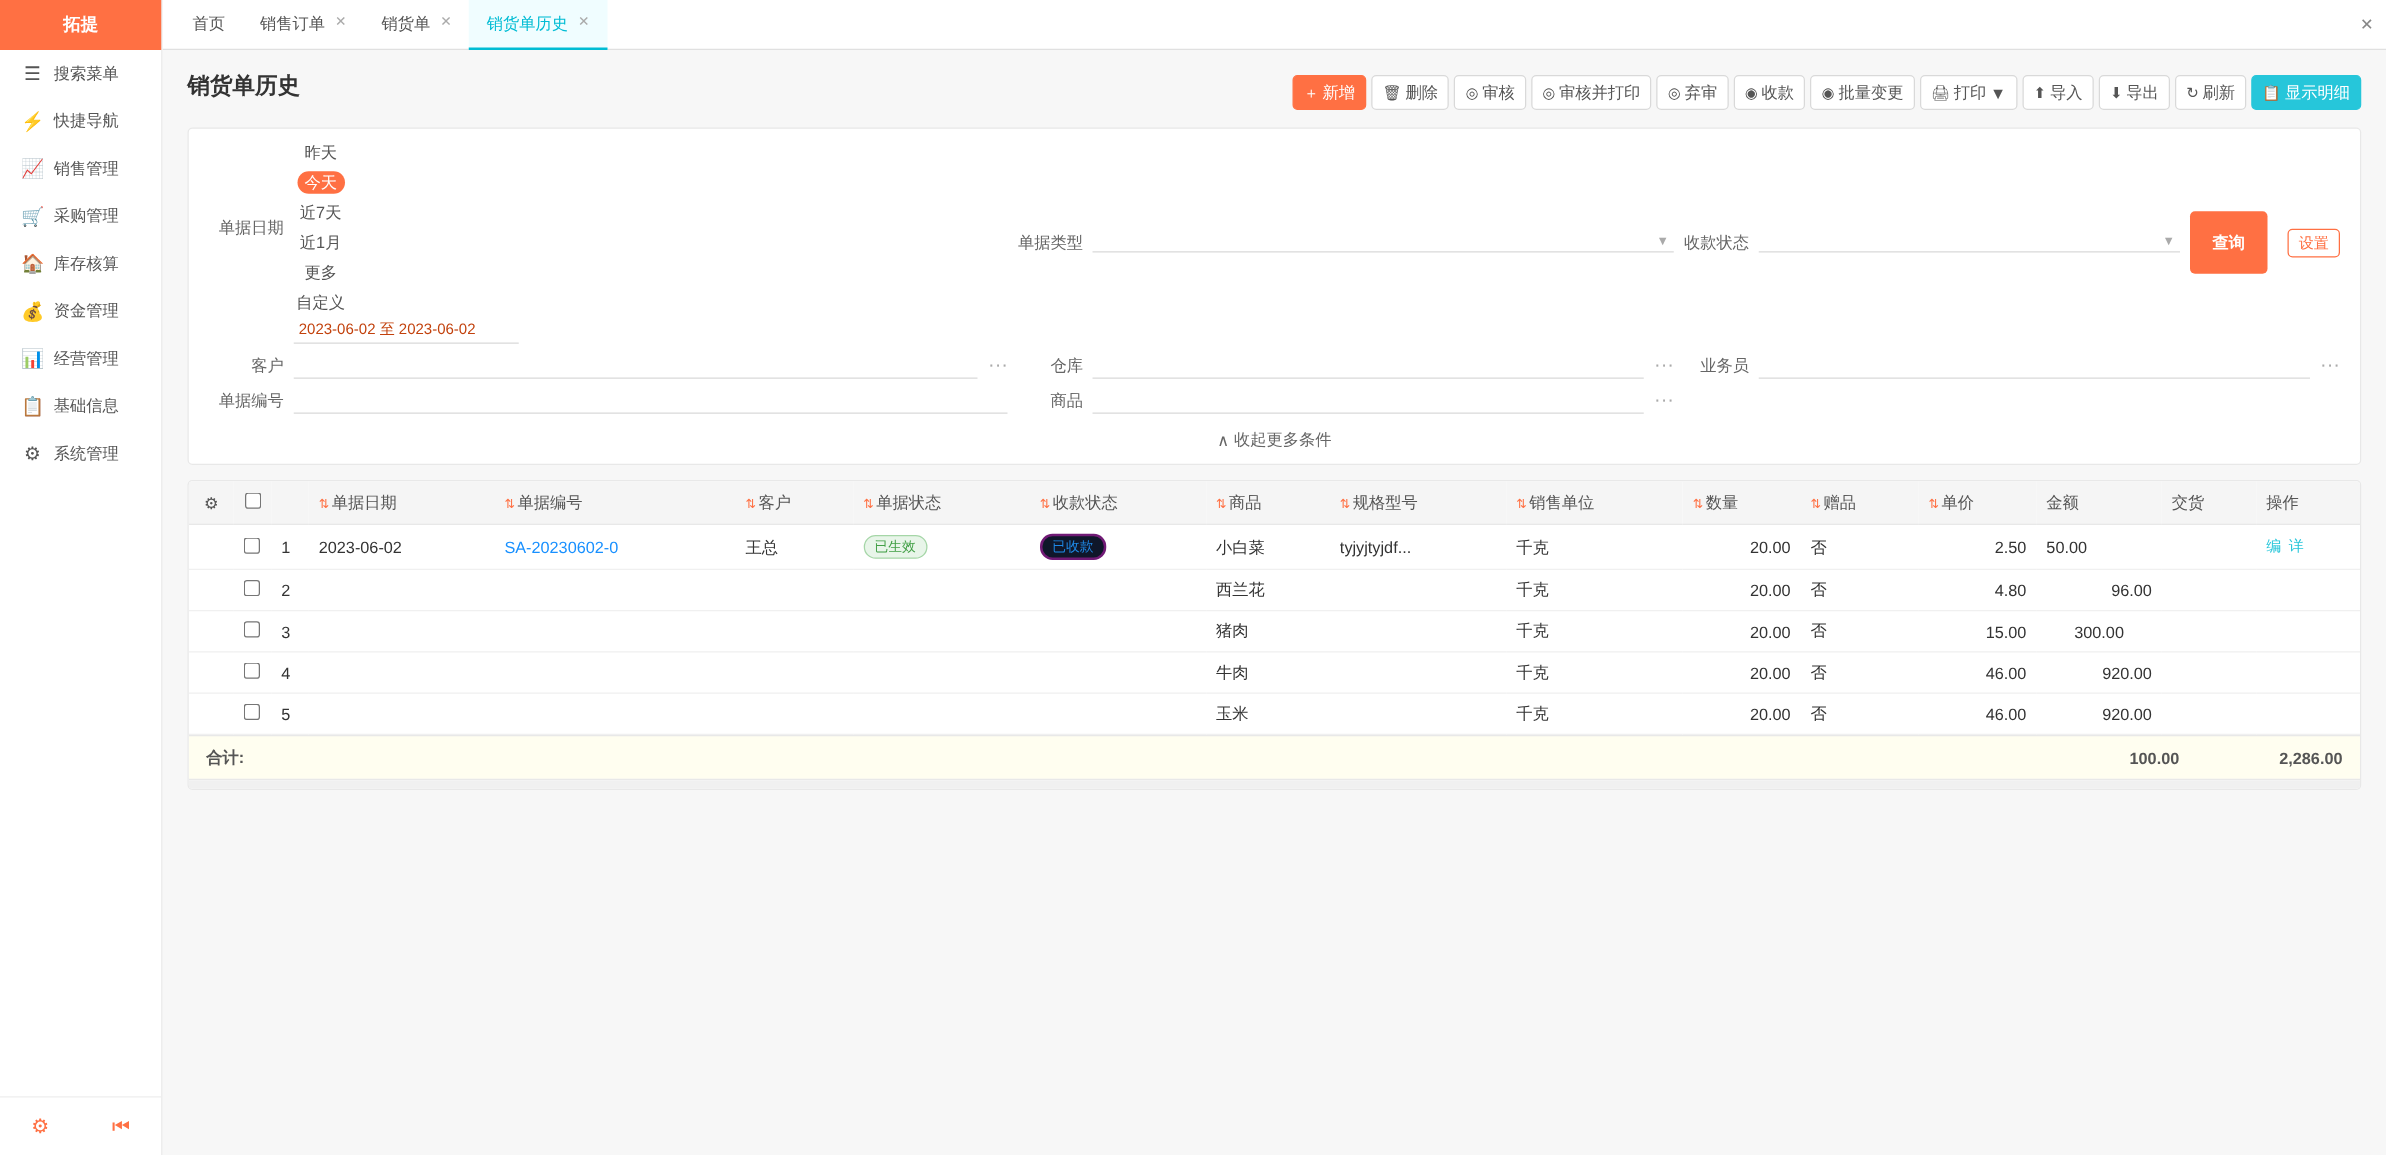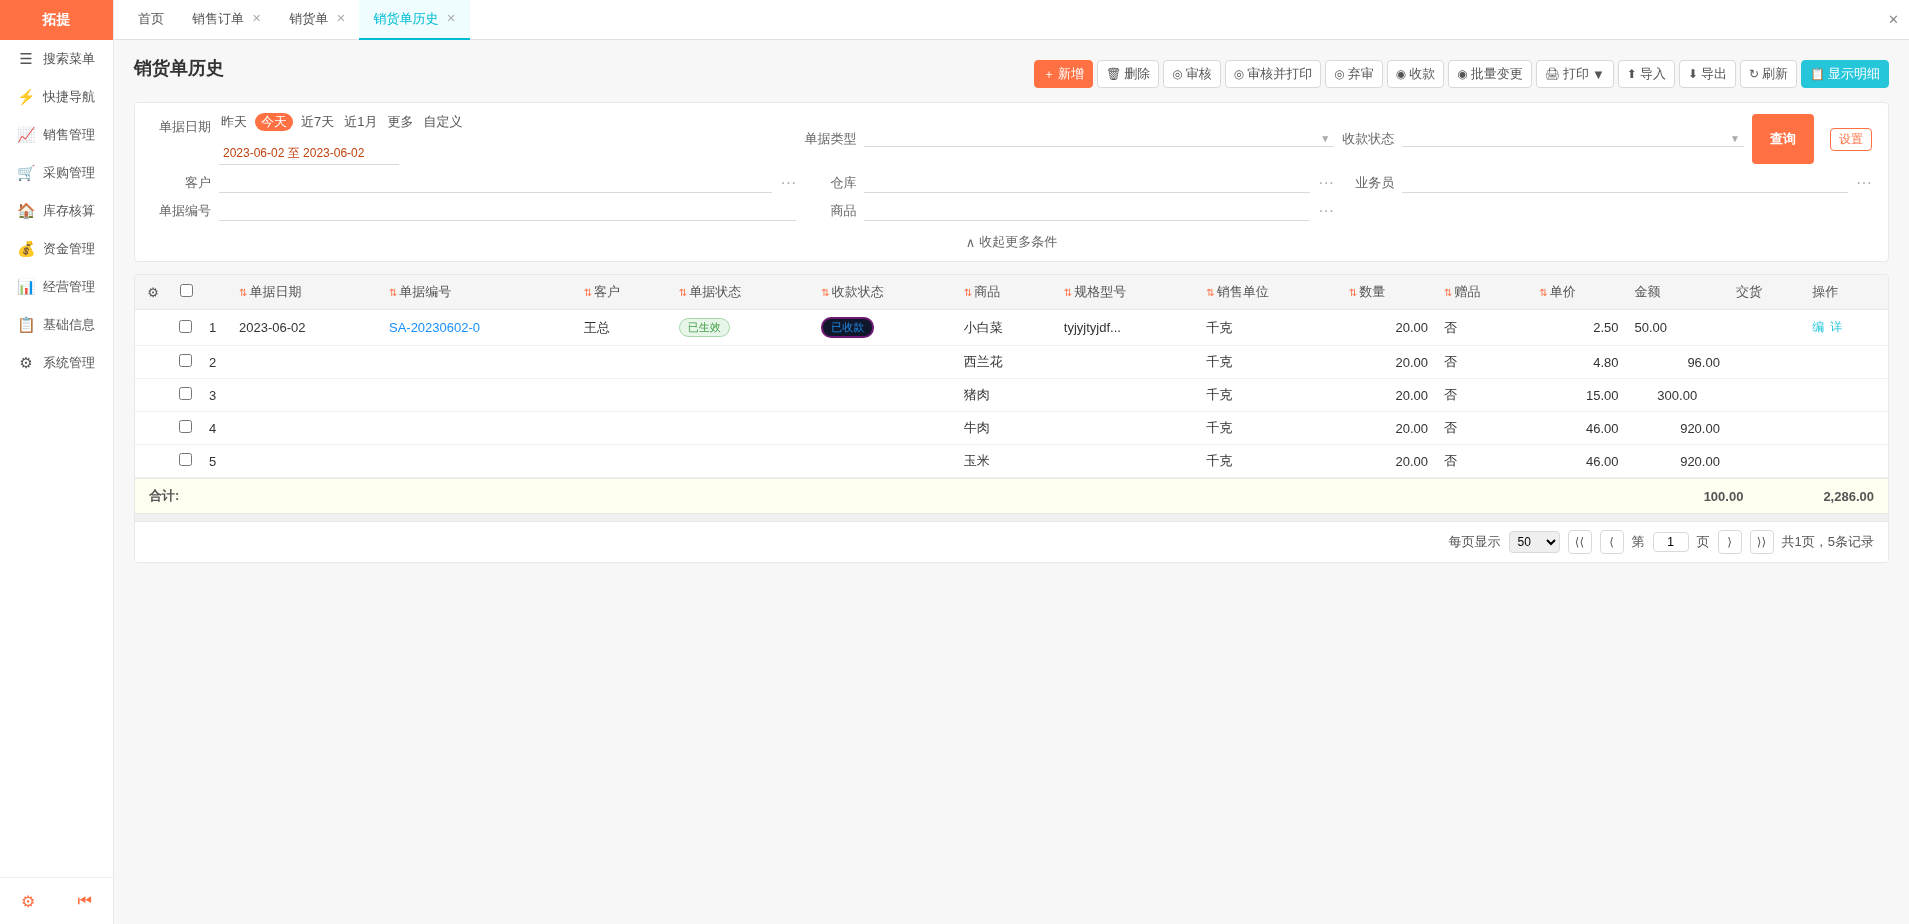--- a/index.html
+++ b/index.html
@@ -1,20 +1,20 @@
 <!DOCTYPE html>
 <html><head>
   <meta charset="utf-8">
   <style>
     * { box-sizing: border-box; margin: 0; padding: 0; font-family: 'Microsoft YaHei', Arial, sans-serif; font-size: 13px; }
     body { display: flex; height: 924px; overflow: hidden; background: #f5f5f5; }
 
     
     .sidebar {
-      width: 114px;
+      width: 130px;
       background: #fff;
       border-right: 1px solid #e8e8e8;
       display: flex;
       flex-direction: column;
       flex-shrink: 0;
     }
     .sidebar-logo {
       height: 40px;
       background: #ff7043;
       display: flex;
@@ -177,24 +177,25 @@
       cursor: pointer;
       min-width: 180px;
     }
     .filter-dots {
       color: #aaa;
       cursor: pointer;
       font-size: 16px;
     }
     .date-shortcuts {
       display: flex;
-      align-items: flex-start;
+      align-items: center;
       gap: 6px;
       font-size: 12px;
-      margin-bottom: 10px;
+      margin-bottom: 0;
+      flex-direction: column;
     }
     .date-shortcut {
       cursor: pointer;
       color: #555;
       padding: 0 2px;
     }
     .date-shortcut.active {
       background: #ff7043;
       color: #fff;
       border-radius: 10px;
@@ -697,31 +698,15 @@
         <div class="footer-sum">
           <span class="footer-val">100.00</span>
           <span class="footer-val">2,286.00</span>
         </div>
       </div>
 
       <div class="scrollbar-area">
         <div class="scrollbar-inner"></div>
       </div>
 
-      <div class="pagination-row">
-        <span>每页显示</span>
-        <select class="pagination-select">
-          <option>50</option>
-          <option>100</option>
-          <option>200</option>
-        </select>
-        <div class="page-btn">⟨⟨</div>
-        <div class="page-btn">⟨</div>
-        <span>第</span>
-        <input type="text" class="page-input" value="1" style="">
-        <span>页</span>
-        <div class="page-btn">⟩</div>
-        <div class="page-btn">⟩⟩</div>
-        <span>共1页，5条记录</span>
-      </div>
     </div>
   </div>
 </div>
 
 </body></html>

